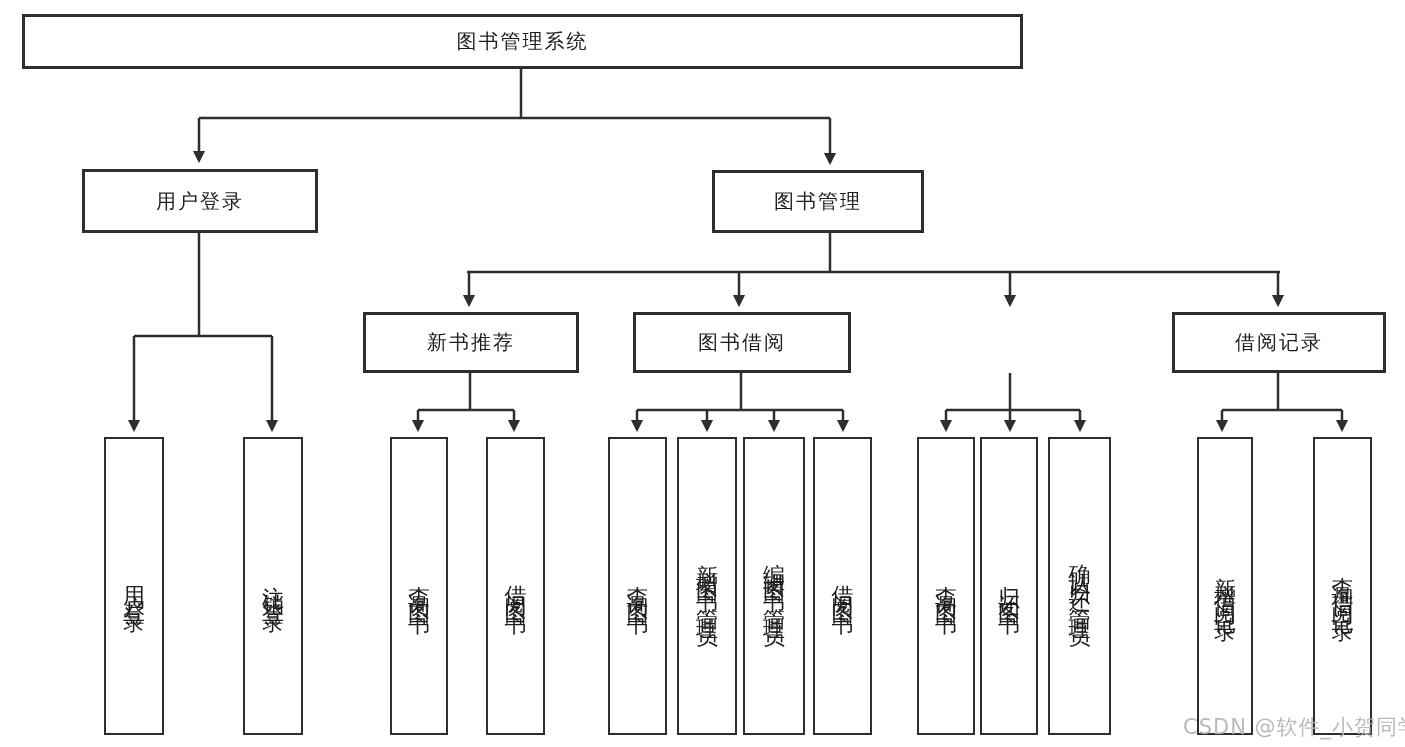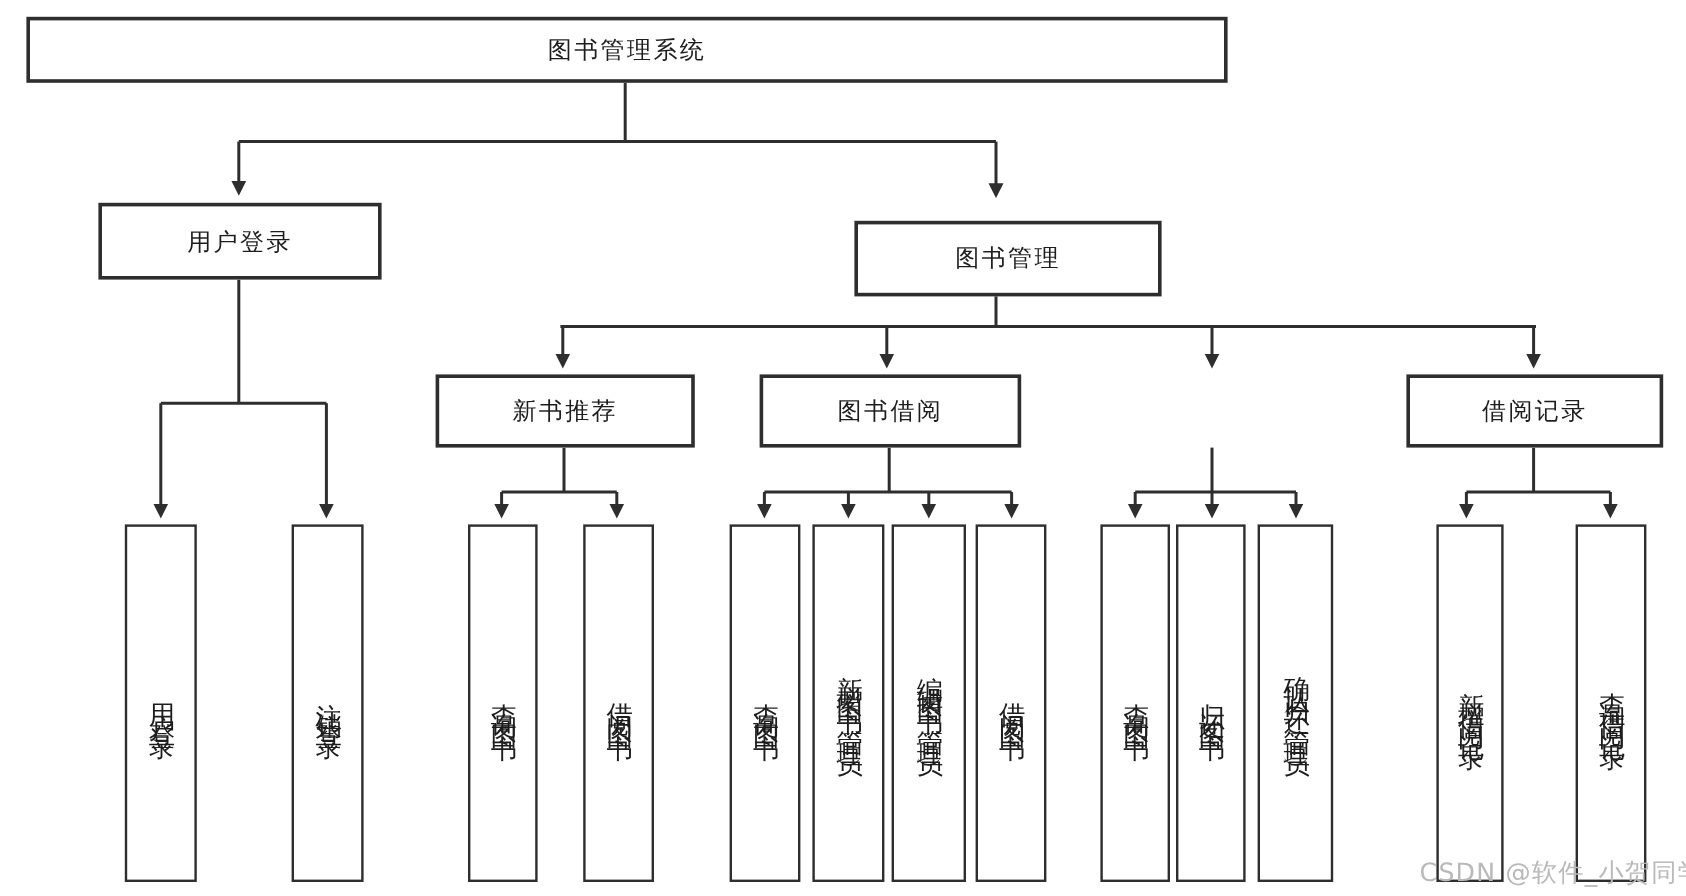--- a/index.html
+++ b/index.html
@@ -82,21 +82,21 @@
     </g>
   </svg>
 
   <div class="hnode" style="left:22px; top:14px; width:1001px; height:55px;">
     <span>图书管理系统</span>
   </div>
 
   <div class="hnode" style="left:82px; top:169px; width:236px; height:64px;">
     <span>用户登录</span>
   </div>
-  <div class="hnode" style="left:712px; top:184px; width:256px; height:63px;">
+  <div class="hnode" style="left:712px; top:170px; width:212px; height:63px;">
     <span>图书管理</span>
   </div>
 
   <div class="hnode" style="left:363px; top:312px; width:216px; height:61px;">
     <span>新书推荐</span>
   </div>
   <div class="hnode" style="left:633px; top:312px; width:218px; height:61px;">
     <span>图书借阅</span>
   </div>
   <div class="hnode" style="left:1172px; top:312px; width:214px; height:61px;">

